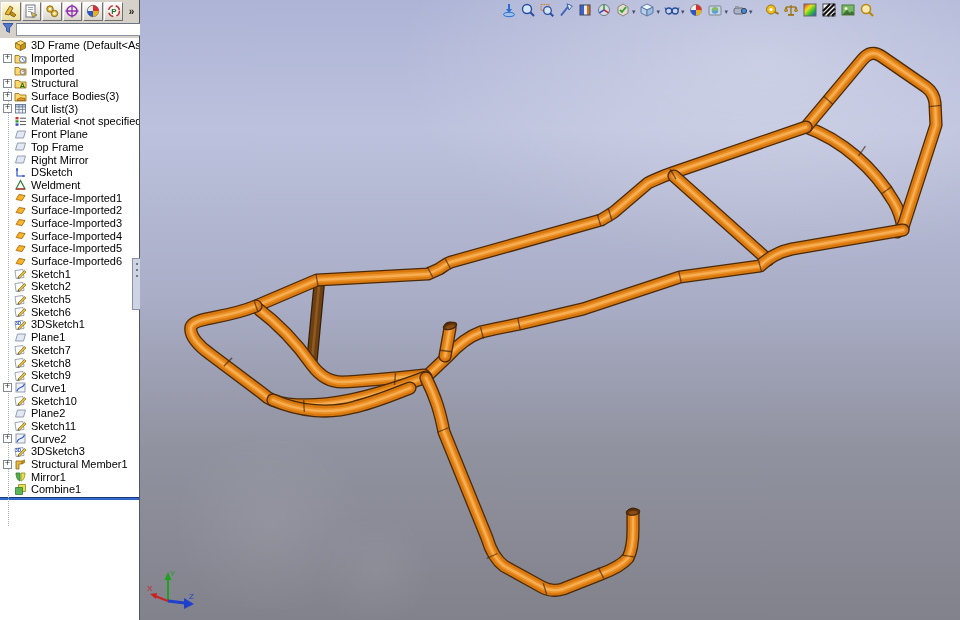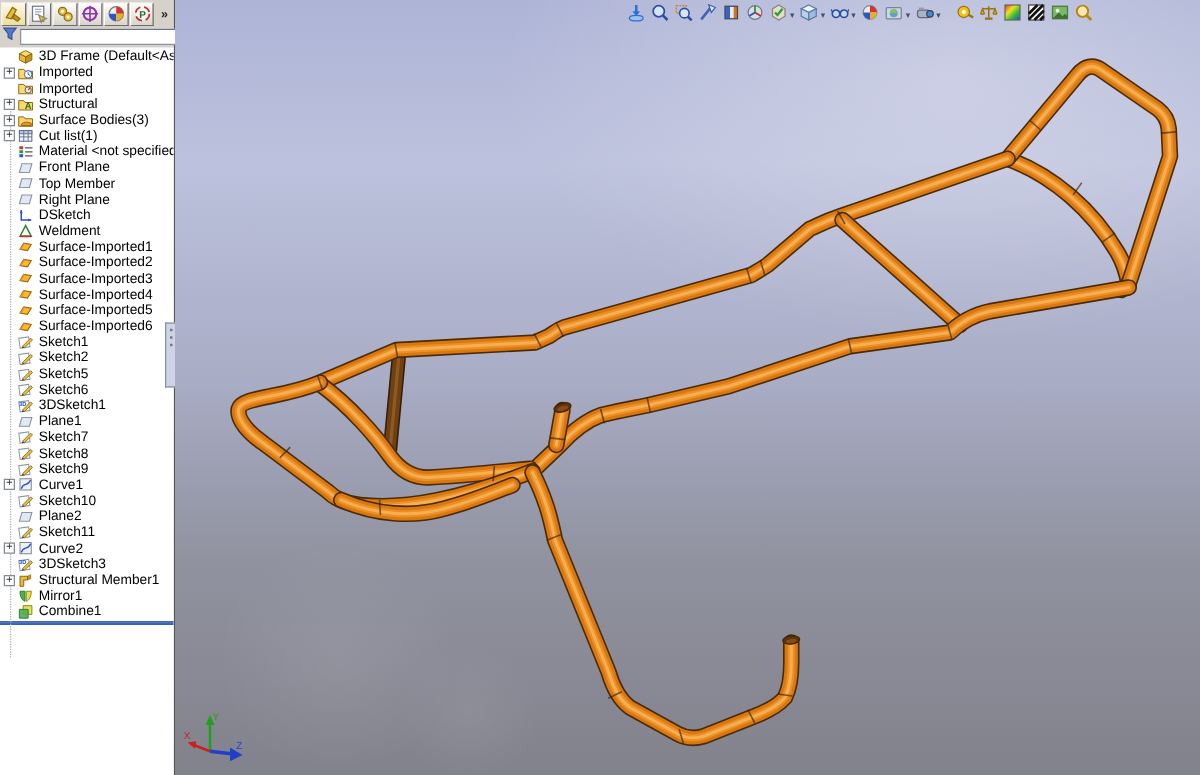--- a/index.html
+++ b/index.html
@@ -176,21 +176,21 @@
         </div>
         <div class="trow">
           <span class="plus">+</span>
           <span class="ticon">
             <svg width="13" height="13" viewBox="0 0 13 13">
               <rect x="1.5" y="2.5" width="10" height="8.5" fill="#f0f4f8" stroke="#5a6a8a" stroke-width=".8"></rect>
               <rect x="1.5" y="2.5" width="10" height="2.5" fill="#b8cce4" stroke="#5a6a8a" stroke-width=".7"></rect>
               <path d="M1.5 7.5 H11.5 M5 2.5 V11 M8.5 2.5 V11" stroke="#5a6a8a" stroke-width=".7"></path>
             </svg>
           </span>
-          <span class="tlabel">Cut list(1)</span>
+          <span class="tlabel">Cut list(3)</span>
         </div>
         <div class="trow">
           <span class="plus hide"></span>
           <span class="ticon">
             <svg width="13" height="13" viewBox="0 0 13 13">
               <rect x="1.5" y="2" width="3" height="2.4" fill="#d03030"></rect>
               <rect x="1.5" y="5.2" width="3" height="2.4" fill="#2f9e2f"></rect>
               <rect x="1.5" y="8.4" width="3" height="2.4" fill="#3050c8"></rect>
               <path d="M6 3.2 H12 M6 6.4 H12 M6 9.6 H12" stroke="#555" stroke-width="1"></path>
             </svg>
@@ -206,30 +206,30 @@
           </span>
           <span class="tlabel">Front Plane</span>
         </div>
         <div class="trow">
           <span class="plus hide"></span>
           <span class="ticon">
             <svg width="13" height="13" viewBox="0 0 13 13">
               <path d="M3.5 3 L11.5 3 L9.5 10 L1.5 10 Z" fill="rgba(190,205,230,.45)" stroke="#8a94a8" stroke-width=".9"></path>
             </svg>
           </span>
-          <span class="tlabel">Top Member</span>
+          <span class="tlabel">Top Frame</span>
         </div>
         <div class="trow">
           <span class="plus hide"></span>
           <span class="ticon">
             <svg width="13" height="13" viewBox="0 0 13 13">
               <path d="M3.5 3 L11.5 3 L9.5 10 L1.5 10 Z" fill="rgba(190,205,230,.45)" stroke="#8a94a8" stroke-width=".9"></path>
             </svg>
           </span>
-          <span class="tlabel">Right Plane</span>
+          <span class="tlabel">Right Mirror</span>
         </div>
         <div class="trow">
           <span class="plus hide"></span>
           <span class="ticon">
             <svg width="13" height="13" viewBox="0 0 13 13">
               <path d="M3 2 V10 H11" fill="none" stroke="#2850c8" stroke-width="1.2"></path>
               <path d="M3 2 L1.8 4.5 L4.2 4.5 Z" fill="#2850c8"></path>
               <path d="M11 10 L8.5 8.8 L8.5 11.2 Z" fill="#2850c8"></path>
             </svg>
           </span>

